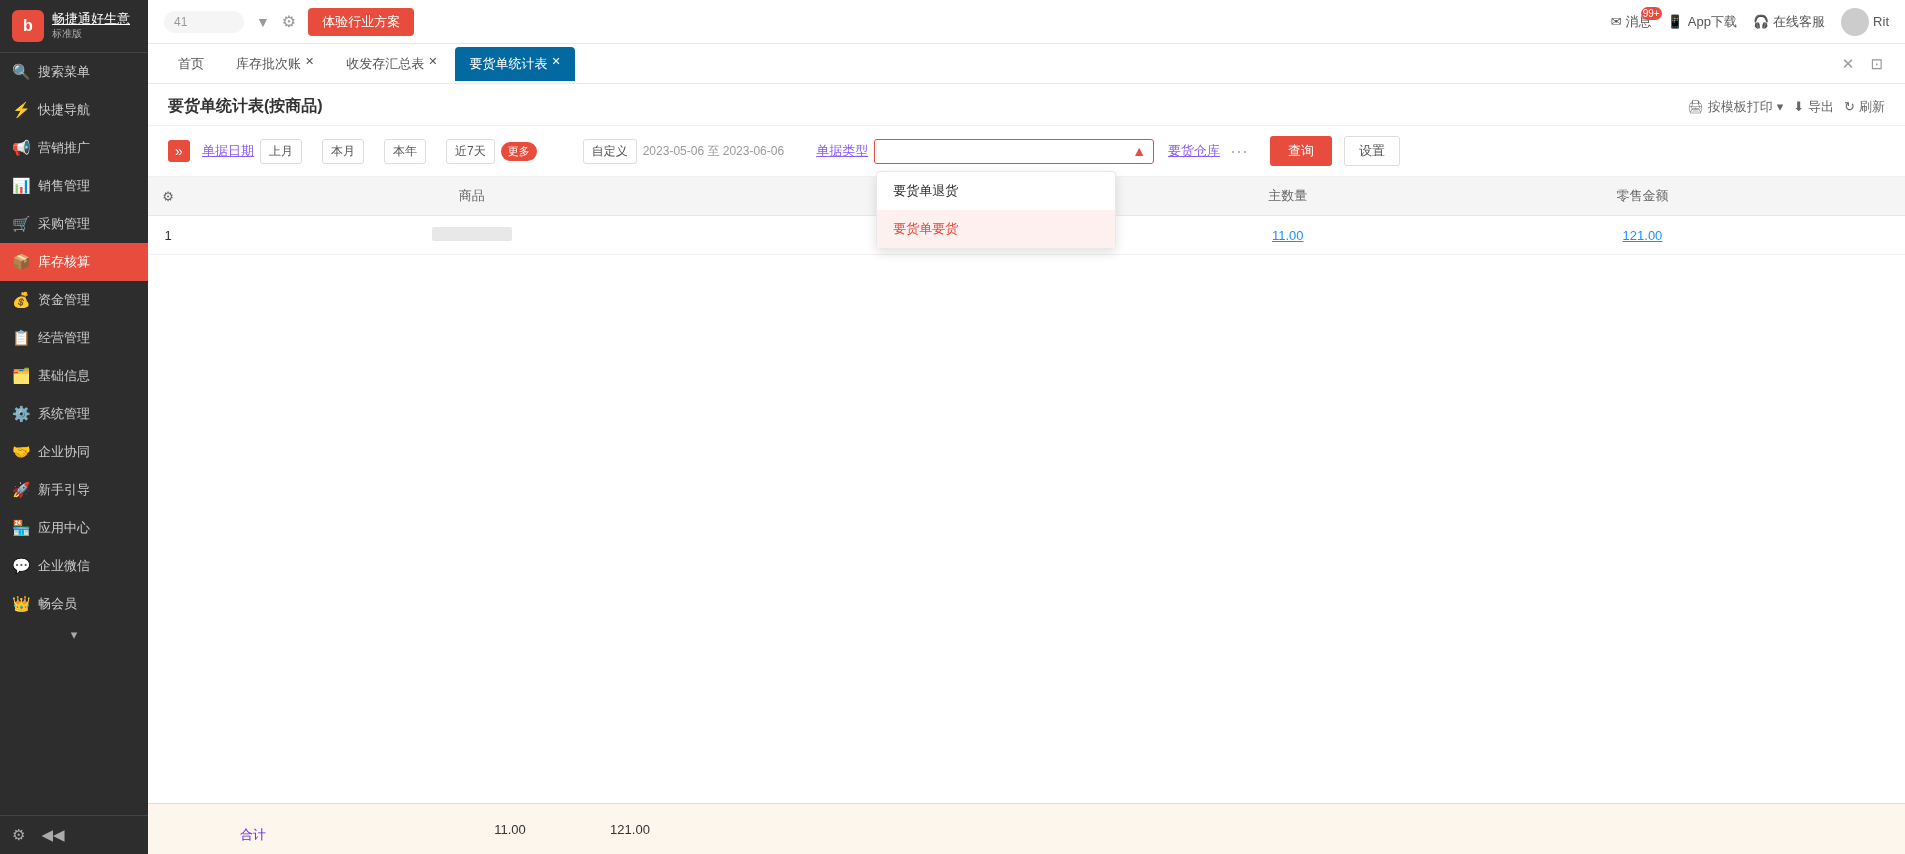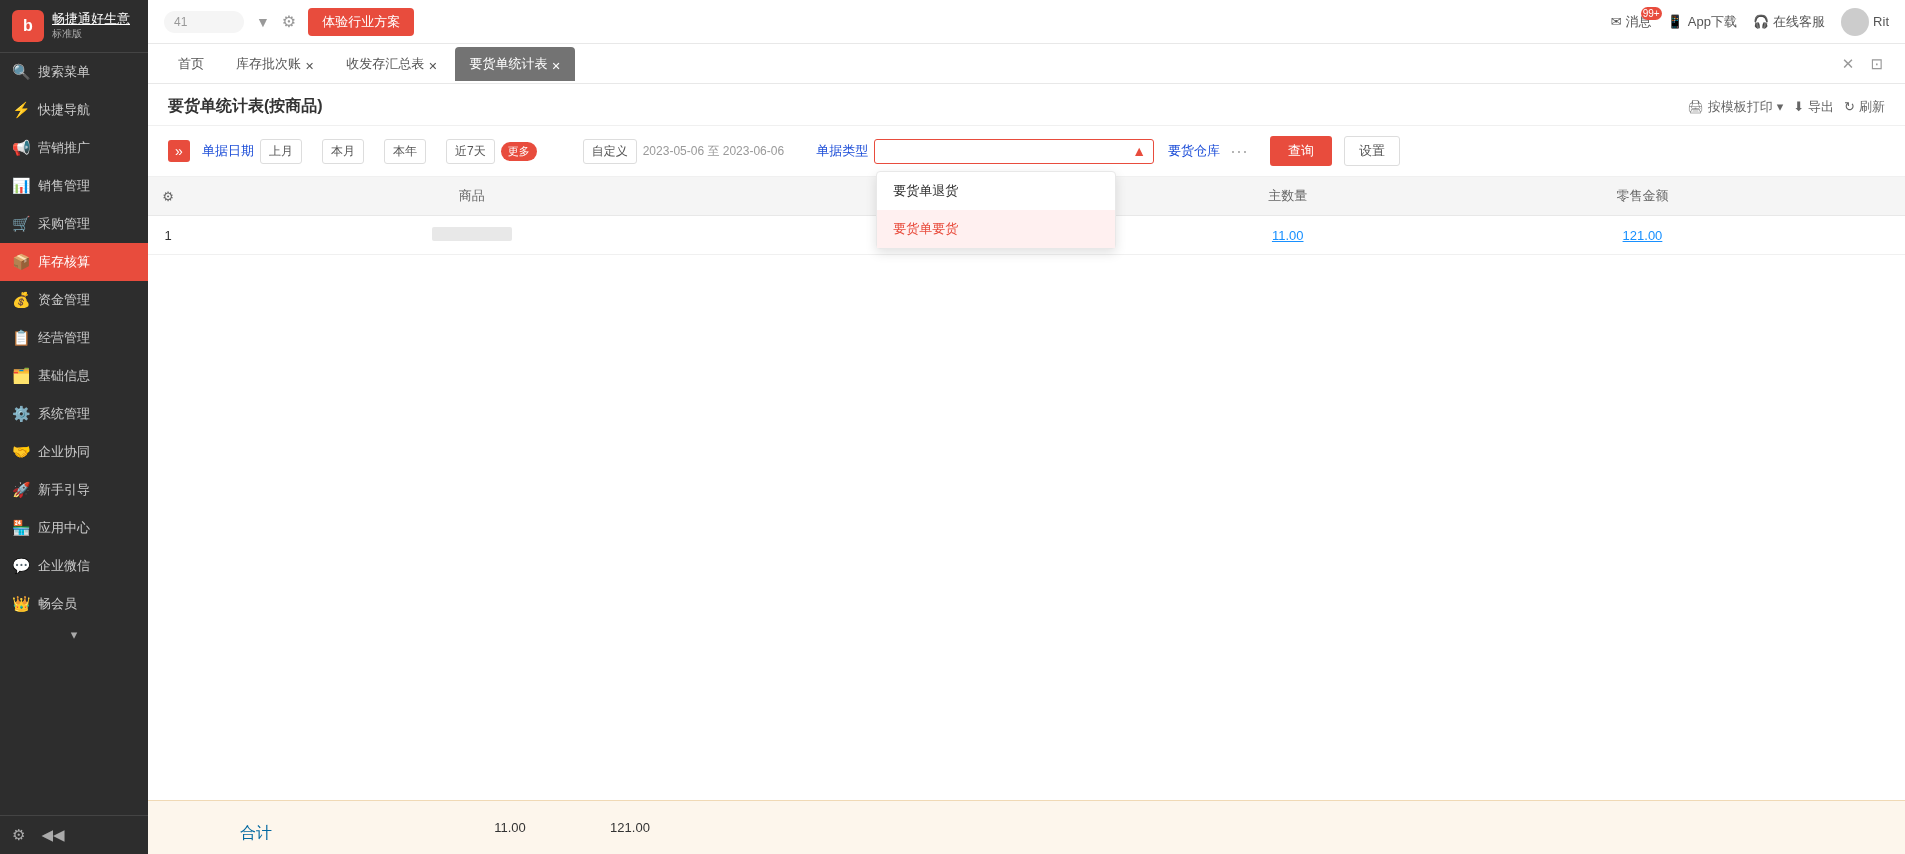--- a/index.html
+++ b/index.html
@@ -138,25 +138,25 @@
       flex-shrink: 0;
       gap: 4px;
     }
     .tab {
       padding: 8px 14px;
       font-size: 13px;
       color: #555;
       cursor: pointer;
       border-radius: 4px 4px 0 0;
       display: flex;
-      align-items: flex-end;
+      align-items: flex-start;
       gap: 4px;
       white-space: nowrap;
     }
-    .tab.active { background: #737373; color: white; }
+    .tab.active { background: #0369a1; color: white; }
     .tab-close { font-size: 11px; color: inherit; }
     .tabs-bar-actions { margin-left: auto; display: flex; gap: 4px; }
     .tabs-bar-action { font-size: 15px; color: #999; cursor: pointer; padding: 2px 6px; }
 
     
     .content {
       flex: 1;
       background: #f5f5f5;
       overflow: hidden;
       display: flex;
@@ -201,21 +201,21 @@
     }
     .filter-expand-btn {
       width: 22px; height: 22px;
       background: #e84c3d;
       color: white;
       border-radius: 3px;
       display: flex; align-items: center; justify-content: center;
       cursor: pointer; font-size: 14px;
     }
     .filter-group { display: flex; align-items: center; gap: 6px; }
-    .filter-label { color: #1d4ed8; font-size: 13px; }
+    .filter-label { color: #8b5cf6; font-size: 13px; text-decoration: underline; }
     .filter-date-btns { display: flex; gap: 20px; }
     .filter-date-btn {
       padding: 3px 8px;
       border: 1px solid #ddd;
       border-radius: 3px;
       font-size: 12px;
       color: #555;
       cursor: pointer;
       background: white;
     }
@@ -345,21 +345,21 @@
 
     
     .table-footer {
       background: #fdf6ec;
       border-top: 1px solid #f0d9b5;
       padding: 10px 12px;
       display: flex;
       align-items: center;
       flex-shrink: 0;
     }
-    .footer-label { color: #0369a1; font-size: 16px; width: 290px; padding-left: 80px; margin-top: 12px; }
+    .footer-label { color: #6d28d9; font-size: 13px; width: 290px; padding-left: 80px; margin-top: 12px; }
     .footer-value { color: #333; font-size: 13px; width: 120px; text-align: center; }
 
     
     ::-webkit-scrollbar { width: 6px; height: 6px; }
     ::-webkit-scrollbar-track { background: #f1f1f1; }
     ::-webkit-scrollbar-thumb { background: #ccc; border-radius: 3px; }
   </style>
 </head>
 <body>
 

